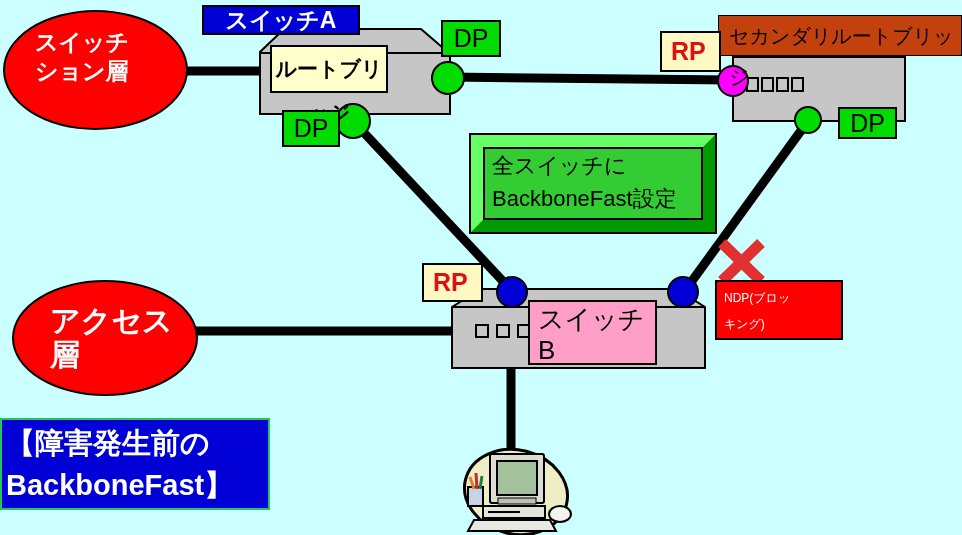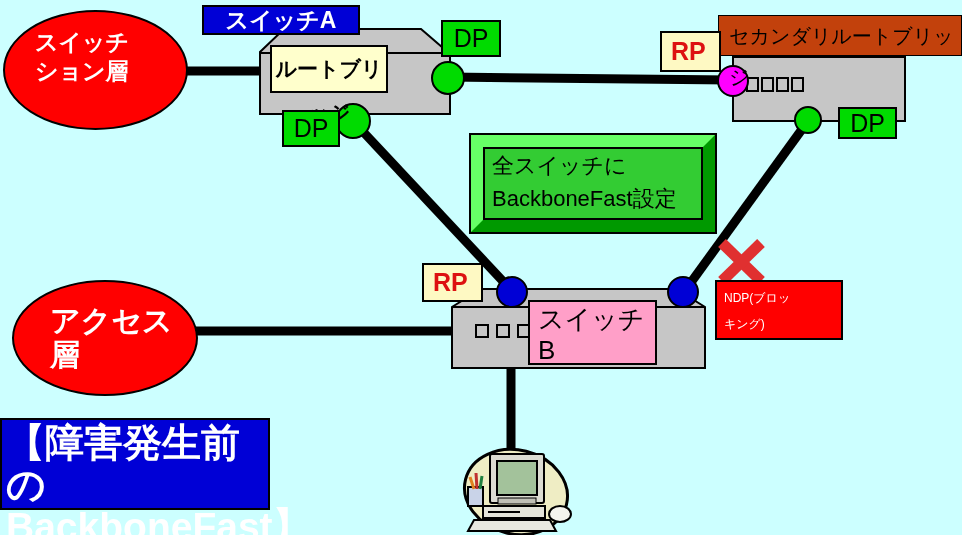--- a/index.html
+++ b/index.html
@@ -41,22 +41,22 @@
   .note-btn{left:471px;top:135px;width:244px;height:97px;background:#33CC33;
             border:12px solid;border-color:#66FF66 #009900 #009900 #66FF66;
             outline:2px solid #000;box-shadow:inset 0 0 0 2px #000;
             color:#000;font-weight:normal;font-size:22px;line-height:33px;padding:2px 0 0 9px;}
 
   
   .ndp{left:715px;top:280px;width:128px;height:60px;background:#FF0000;border:2px solid #000;
        color:#fff;font-size:12px;line-height:26px;padding:3px 0 0 7px;}
 
   
-  .title-box{left:0px;top:418px;width:270px;height:92px;background:#0000D6;border:2px solid #000000;
-             color:#fff;font-weight:bold;font-size:39px;line-height:42px;padding:2px 0 0 4px;}
+  .title-box{left:0px;top:418px;width:270px;height:92px;background:#0000D6;border:2px solid #22c55e;
+             color:#fff;font-weight:bold;font-size:29px;line-height:42px;padding:2px 0 0 4px;}
 </style>
 </head>
 <body>
 
 <div class="stage">
 
   <svg class="layer" width="962" height="535" viewBox="0 0 962 535">
 
     <line x1="186" y1="71" x2="262" y2="71" stroke="#000" stroke-width="9"></line>
     <line x1="448" y1="77" x2="731" y2="80" stroke="#000" stroke-width="9"></line>

